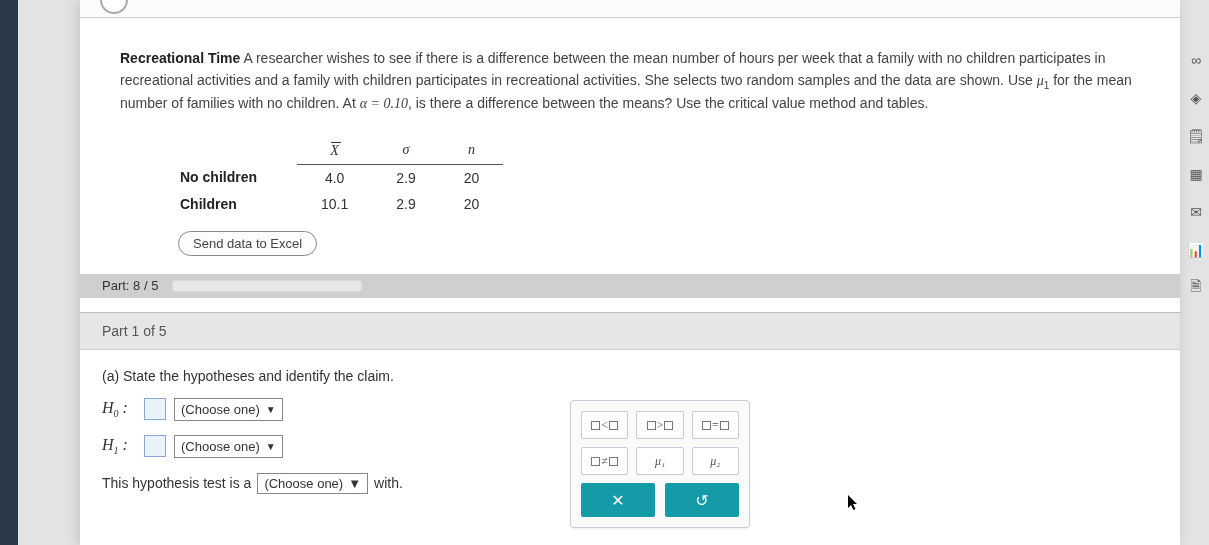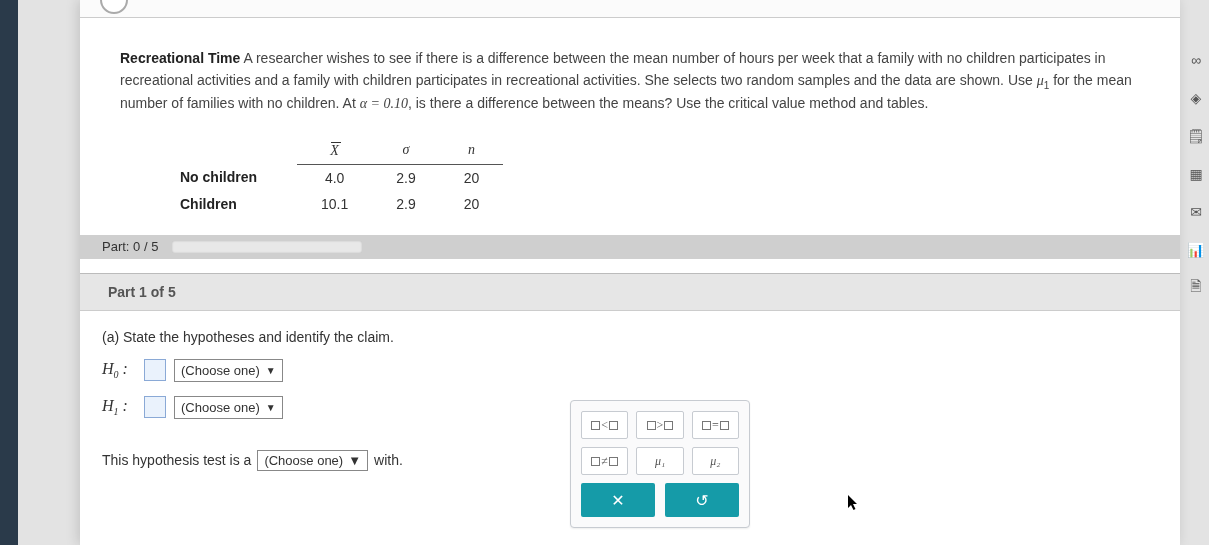--- a/index.html
+++ b/index.html
@@ -98,25 +98,24 @@
     width:190px; height:12px;
     background:#e8e8e8;
     border-radius:2px;
     box-shadow: inset 0 0 2px rgba(0,0,0,0.2);
   }
 
   .part-header {
     background:#e6e6e6;
     border-top:1px solid #bbb;
     border-bottom:1px solid #ccc;
-    padding:10px 28px;
+    padding:10px 22px;
     font-size:14px;
     color:#555;
     margin-top:14px;
-    font-weight:bold;
   }
 
   .part-body { padding: 18px 20px 0 22px; }
 
   .hyp-row { display:flex; align-items:center; margin:14px 0; gap:8px;}
   .hyp-label { font-family:'Times New Roman', serif; font-style:italic; font-size:16px; width:34px; }
   .blank-box {
     width:22px; height:22px;
     border:1px solid #8aa9d6;
     background:#eaf2fc;
@@ -127,21 +126,21 @@
     font-size:13px;
     color:#333;
     background:#fff;
     display:flex;
     align-items:center;
     gap:6px;
     cursor:pointer;
   }
   .choose-select .tri { font-size:10px; color:#333;}
 
-  .sentence { margin-top:31px; font-size:14px; color:#333; display:flex; align-items:center; gap:6px; flex-wrap:wrap;}
+  .sentence { margin-top:15px; font-size:14px; color:#333; display:flex; align-items:center; gap:6px; flex-wrap:wrap;}
   .inline-select { border:1px solid #888; padding:2px 6px; font-size:13px; display:inline-flex; align-items:center; gap:5px; cursor:pointer;}
 
   .symbol-palette {
     position:absolute;
     left:490px;
     top:400px;
     width:180px;
     border:1px solid #c7cbd1;
     border-radius:4px;
     padding:10px;
@@ -229,25 +228,26 @@
       </tr>
       <tr>
         <td class="row-label">Children</td>
         <td>10.1</td>
         <td>2.9</td>
         <td>20</td>
       </tr>
     </tbody>
       </table>
 
+    <div class="send-btn">Send data to Excel</div>
 
   </div>
 
   <div class="progress-strip">
-    <span>Part: 0 / 5</span>
+    <span>Part: 8 / 5</span>
     <div class="progress-bar"></div>
   </div>
 
   <div class="part-header">Part 1 of 5</div>
 
   <div class="part-body">
     <div style="margin-bottom:14px;">(a) State the hypotheses and identify the claim.</div>
 
     <div class="hyp-row">
       <span class="hyp-label">

